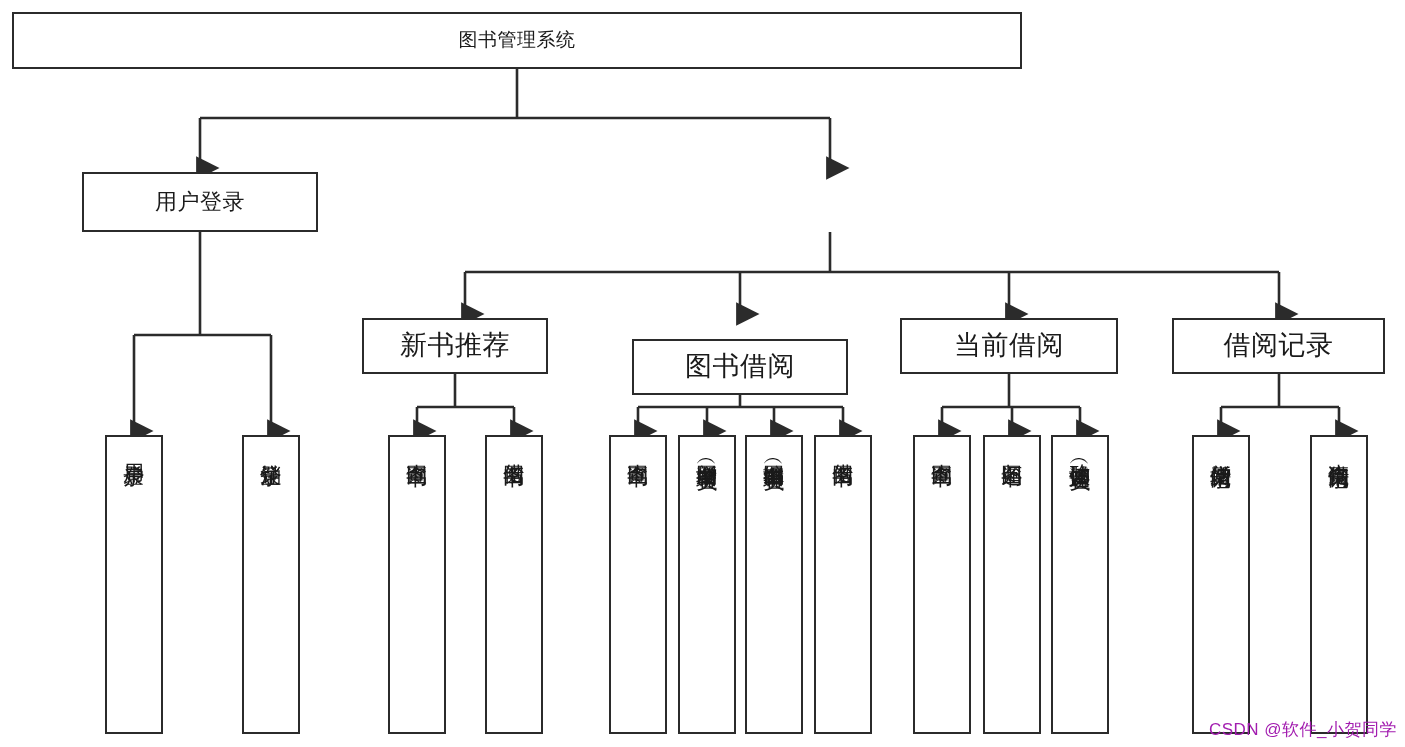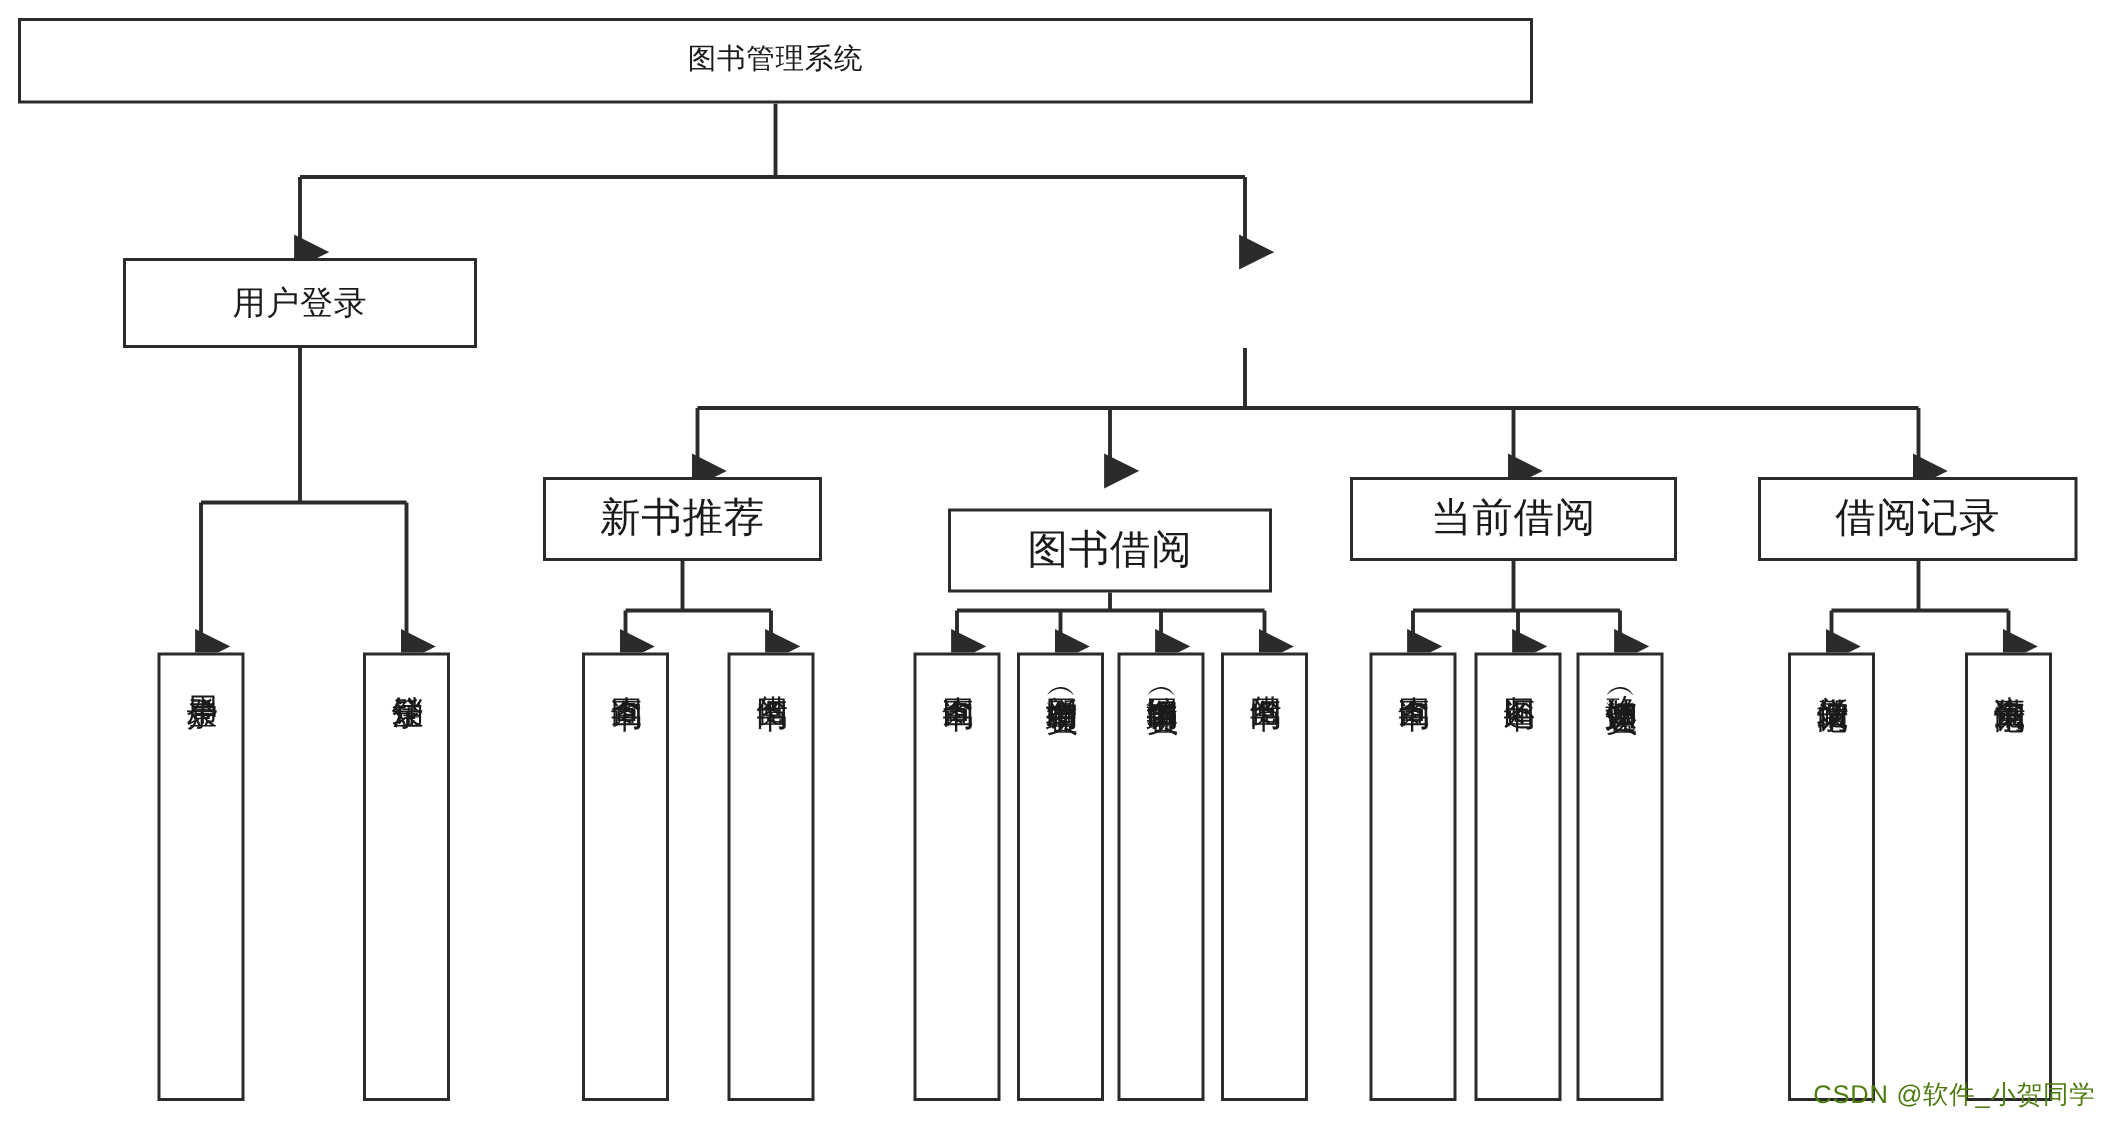--- a/index.html
+++ b/index.html
@@ -56,21 +56,21 @@
     font-size: 21px;
     line-height: 1.22;
     letter-spacing: 1px;
     white-space: nowrap;
   }
   .watermark {
     position: absolute;
     right: 8px;
     bottom: 6px;
     font-size: 17px;
-    color: #4d7c0f;
+    color: #a21caf;
     z-index: 3;
     white-space: nowrap;
     letter-spacing: 0.5px;
   }
 </style>
 </head>
 <body>
 
 <div id="canvas">
 

